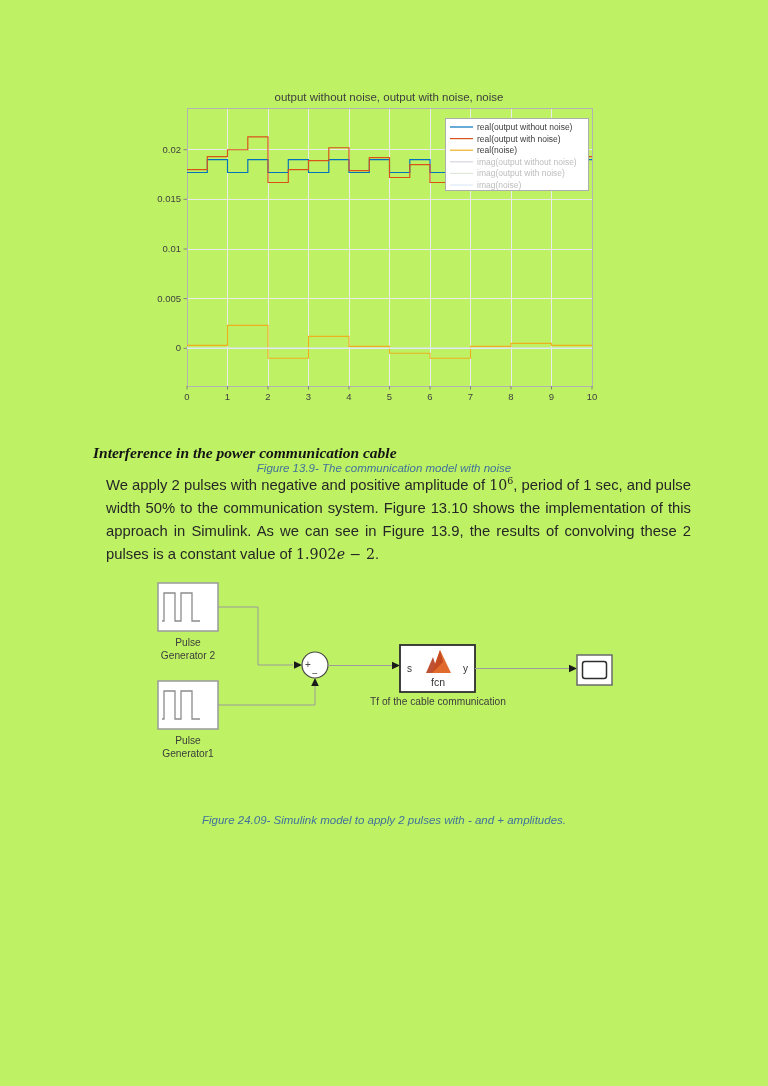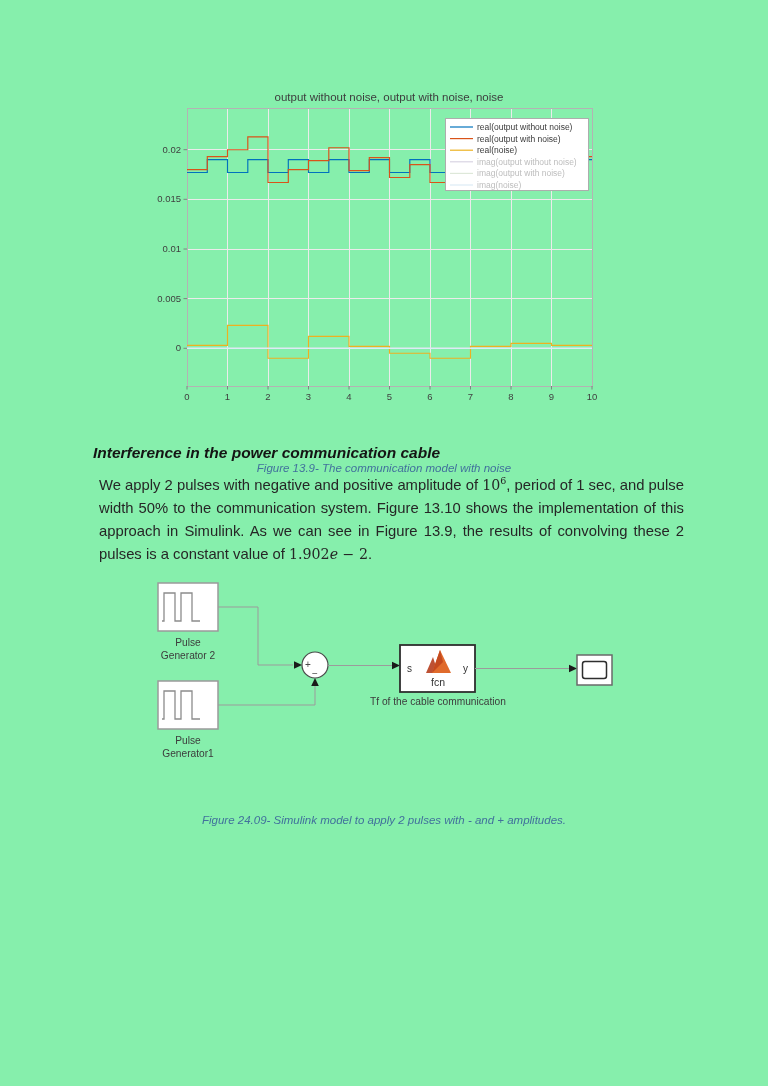--- a/index.html
+++ b/index.html
@@ -1,33 +1,33 @@
 <!DOCTYPE html>
 <html><head>
 <meta charset="utf-8">
 <style>
   html,body{margin:0;padding:0;background:#ffffff;}
-  .page{position:relative;width:768px;height:1086px;background:#86efac;overflow:hidden;
+  .page{position:relative;width:768px;height:1086px;background:#bef264;overflow:hidden;
         font-family:"Liberation Sans",sans-serif;color:#262626;}
   svg{position:absolute;overflow:visible;}
   
   .grid{stroke:#ebebeb;stroke-width:1;}
   .axis-box{stroke:#b3b3b3;stroke-width:1;fill:none;}
   .tick{stroke:#7a7a7a;stroke-width:0.9;}
   .tick-label{font-size:9.5px;fill:#3f3f3f;font-family:"Liberation Sans",sans-serif;}
   .chart-title{font-size:11.5px;fill:#3d3d3d;font-family:"Liberation Sans",sans-serif;}
   .legend-box{fill:#ffffff;stroke:#adadad;stroke-width:1;}
   .legend-label{font-size:8.5px;font-family:"Liberation Sans",sans-serif;}
   .series-path{fill:none;stroke-width:1.15;}
   
   .fig-caption{position:absolute;left:0;width:768px;text-align:center;font-style:italic;
                font-size:11.5px;color:#41719C;margin-top:45px;}
   .section-heading{position:absolute;left:93px;top:444px;margin:0;font-size:15.5px;
-                   font-weight:bold;font-style:italic;color:#141414;}
-  .body-text{position:absolute;left:99px;top:474px;width:585px;margin:0;font-size:14.8px;
+                   font-weight:bold;font-style:italic;color:#141414;font-family:Liberation Serif, serif;}
+  .body-text{position:absolute;left:106px;top:474px;width:585px;margin:0;font-size:14.8px;
              line-height:23px;text-align:justify;color:#262626;}
   .math{font-family:"DejaVu Serif",serif;font-size:14.2px;}
   .math sup{font-size:9.5px;line-height:0;}
   .math .var{font-style:italic;}
   
   .pg-box{fill:#ffffff;stroke:#9a9a9a;stroke-width:1.5;}
   .pg-wave{fill:none;stroke:#8c8c8c;stroke-width:1.3;}
   .blk-label{font-size:10.2px;fill:#3c3c3c;font-family:"Liberation Sans",sans-serif;}
   .wire{fill:none;stroke:#9b9b9b;stroke-width:1;}
   .arrow{fill:#1a1a1a;stroke:none;}

